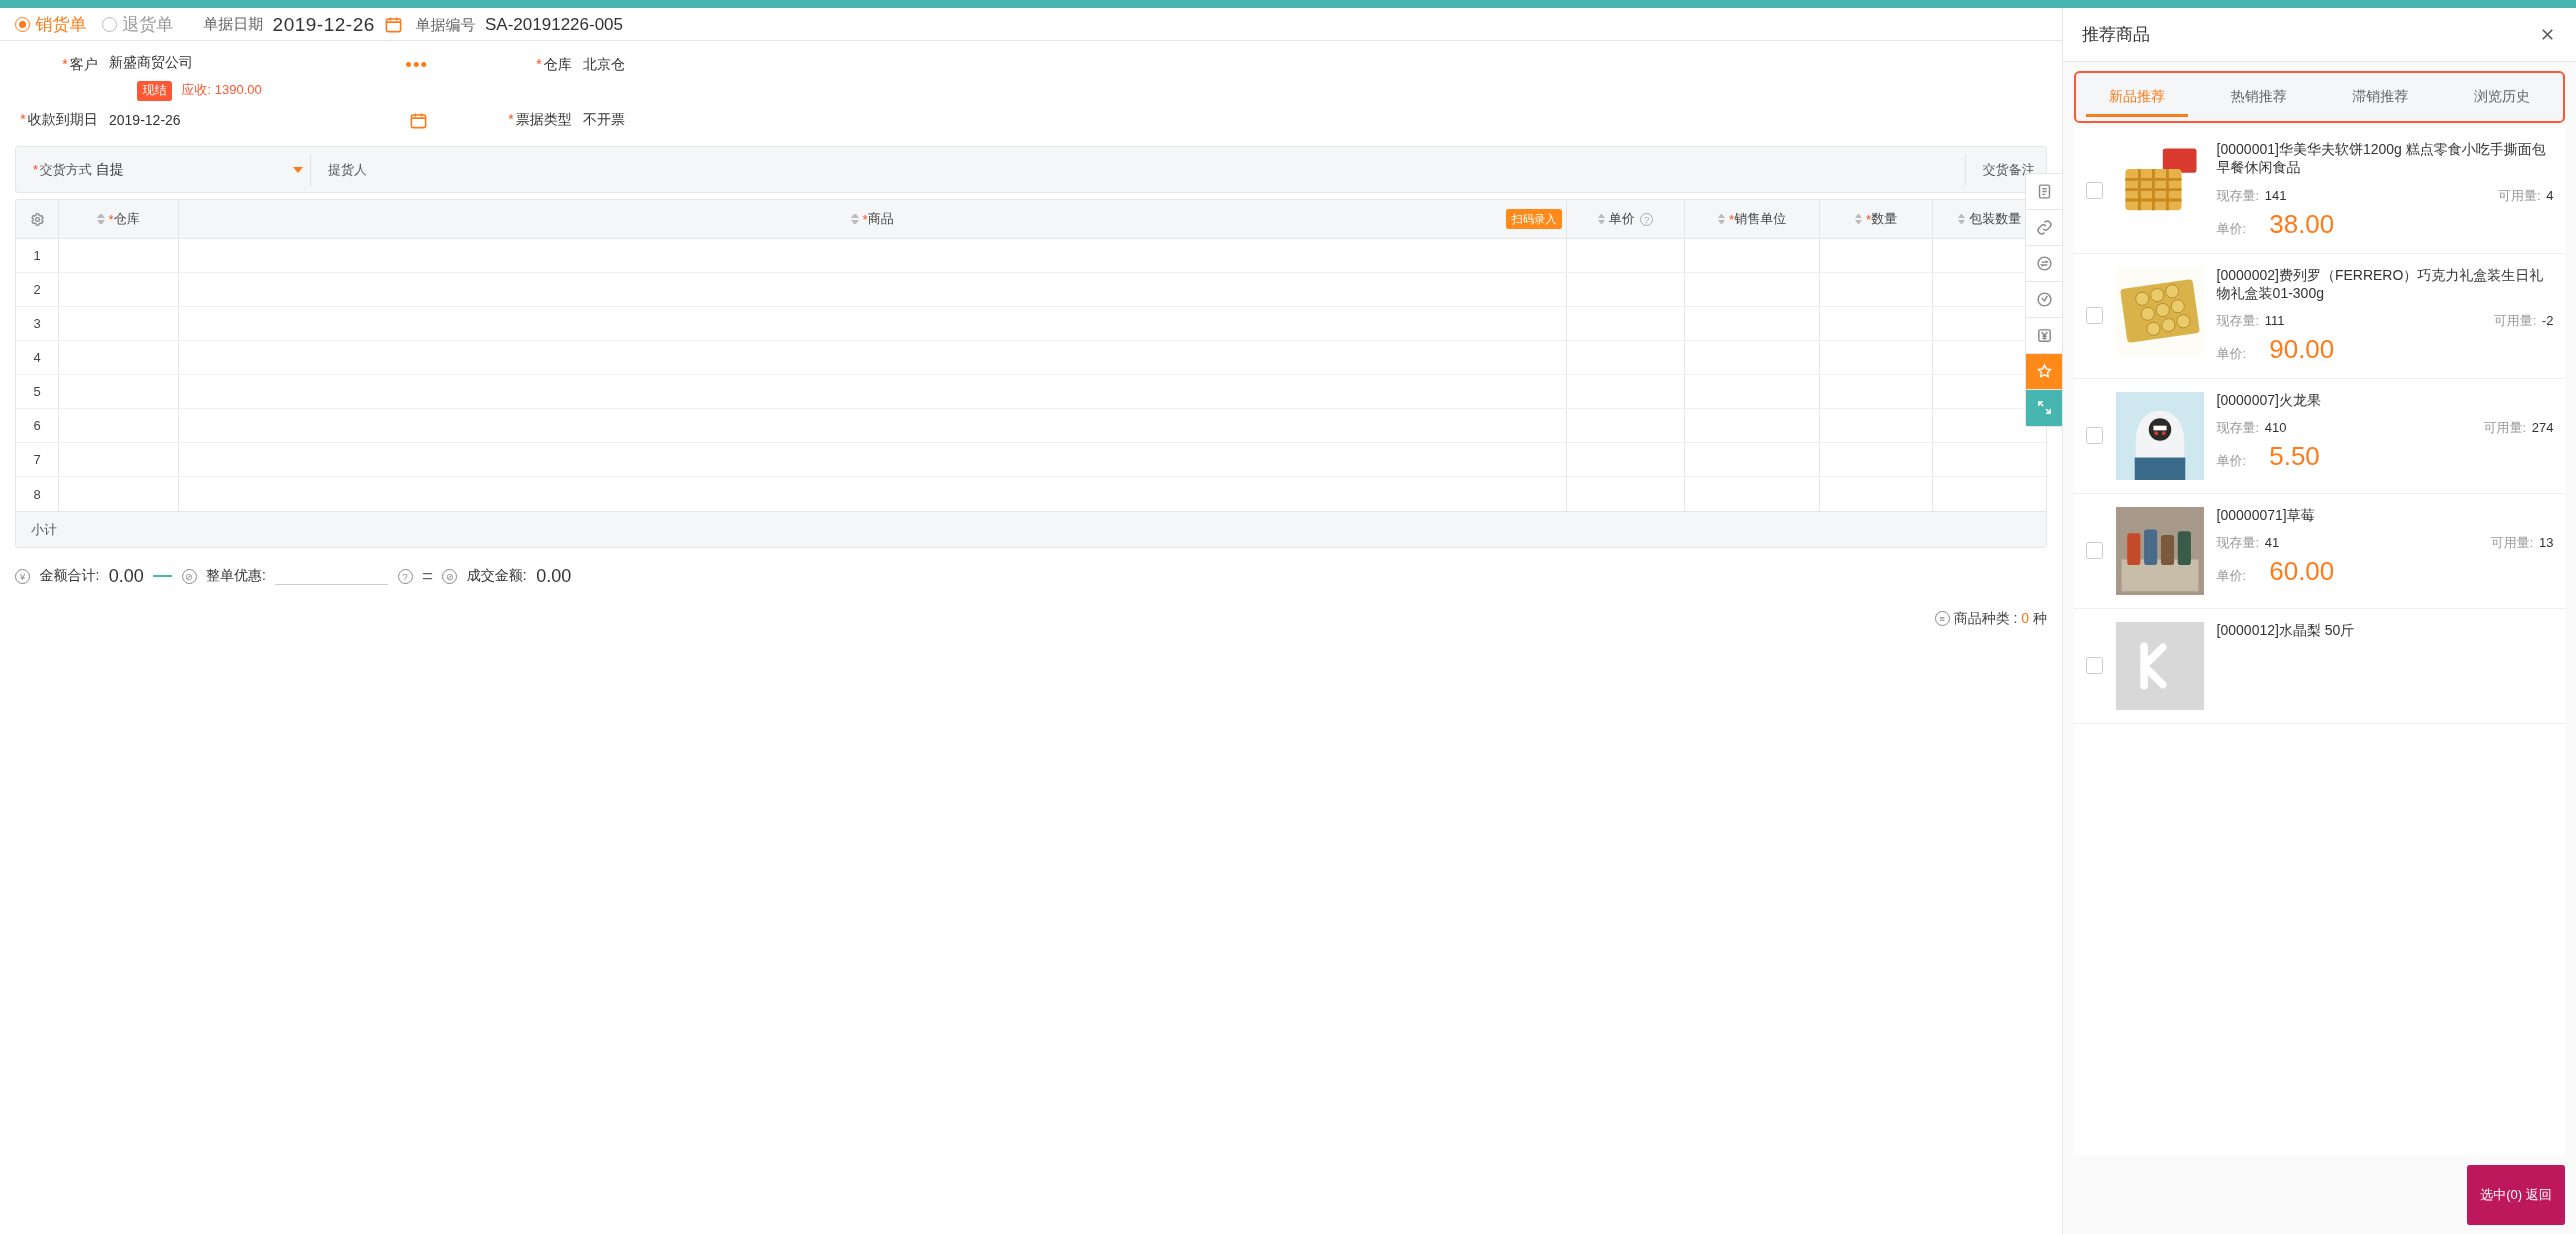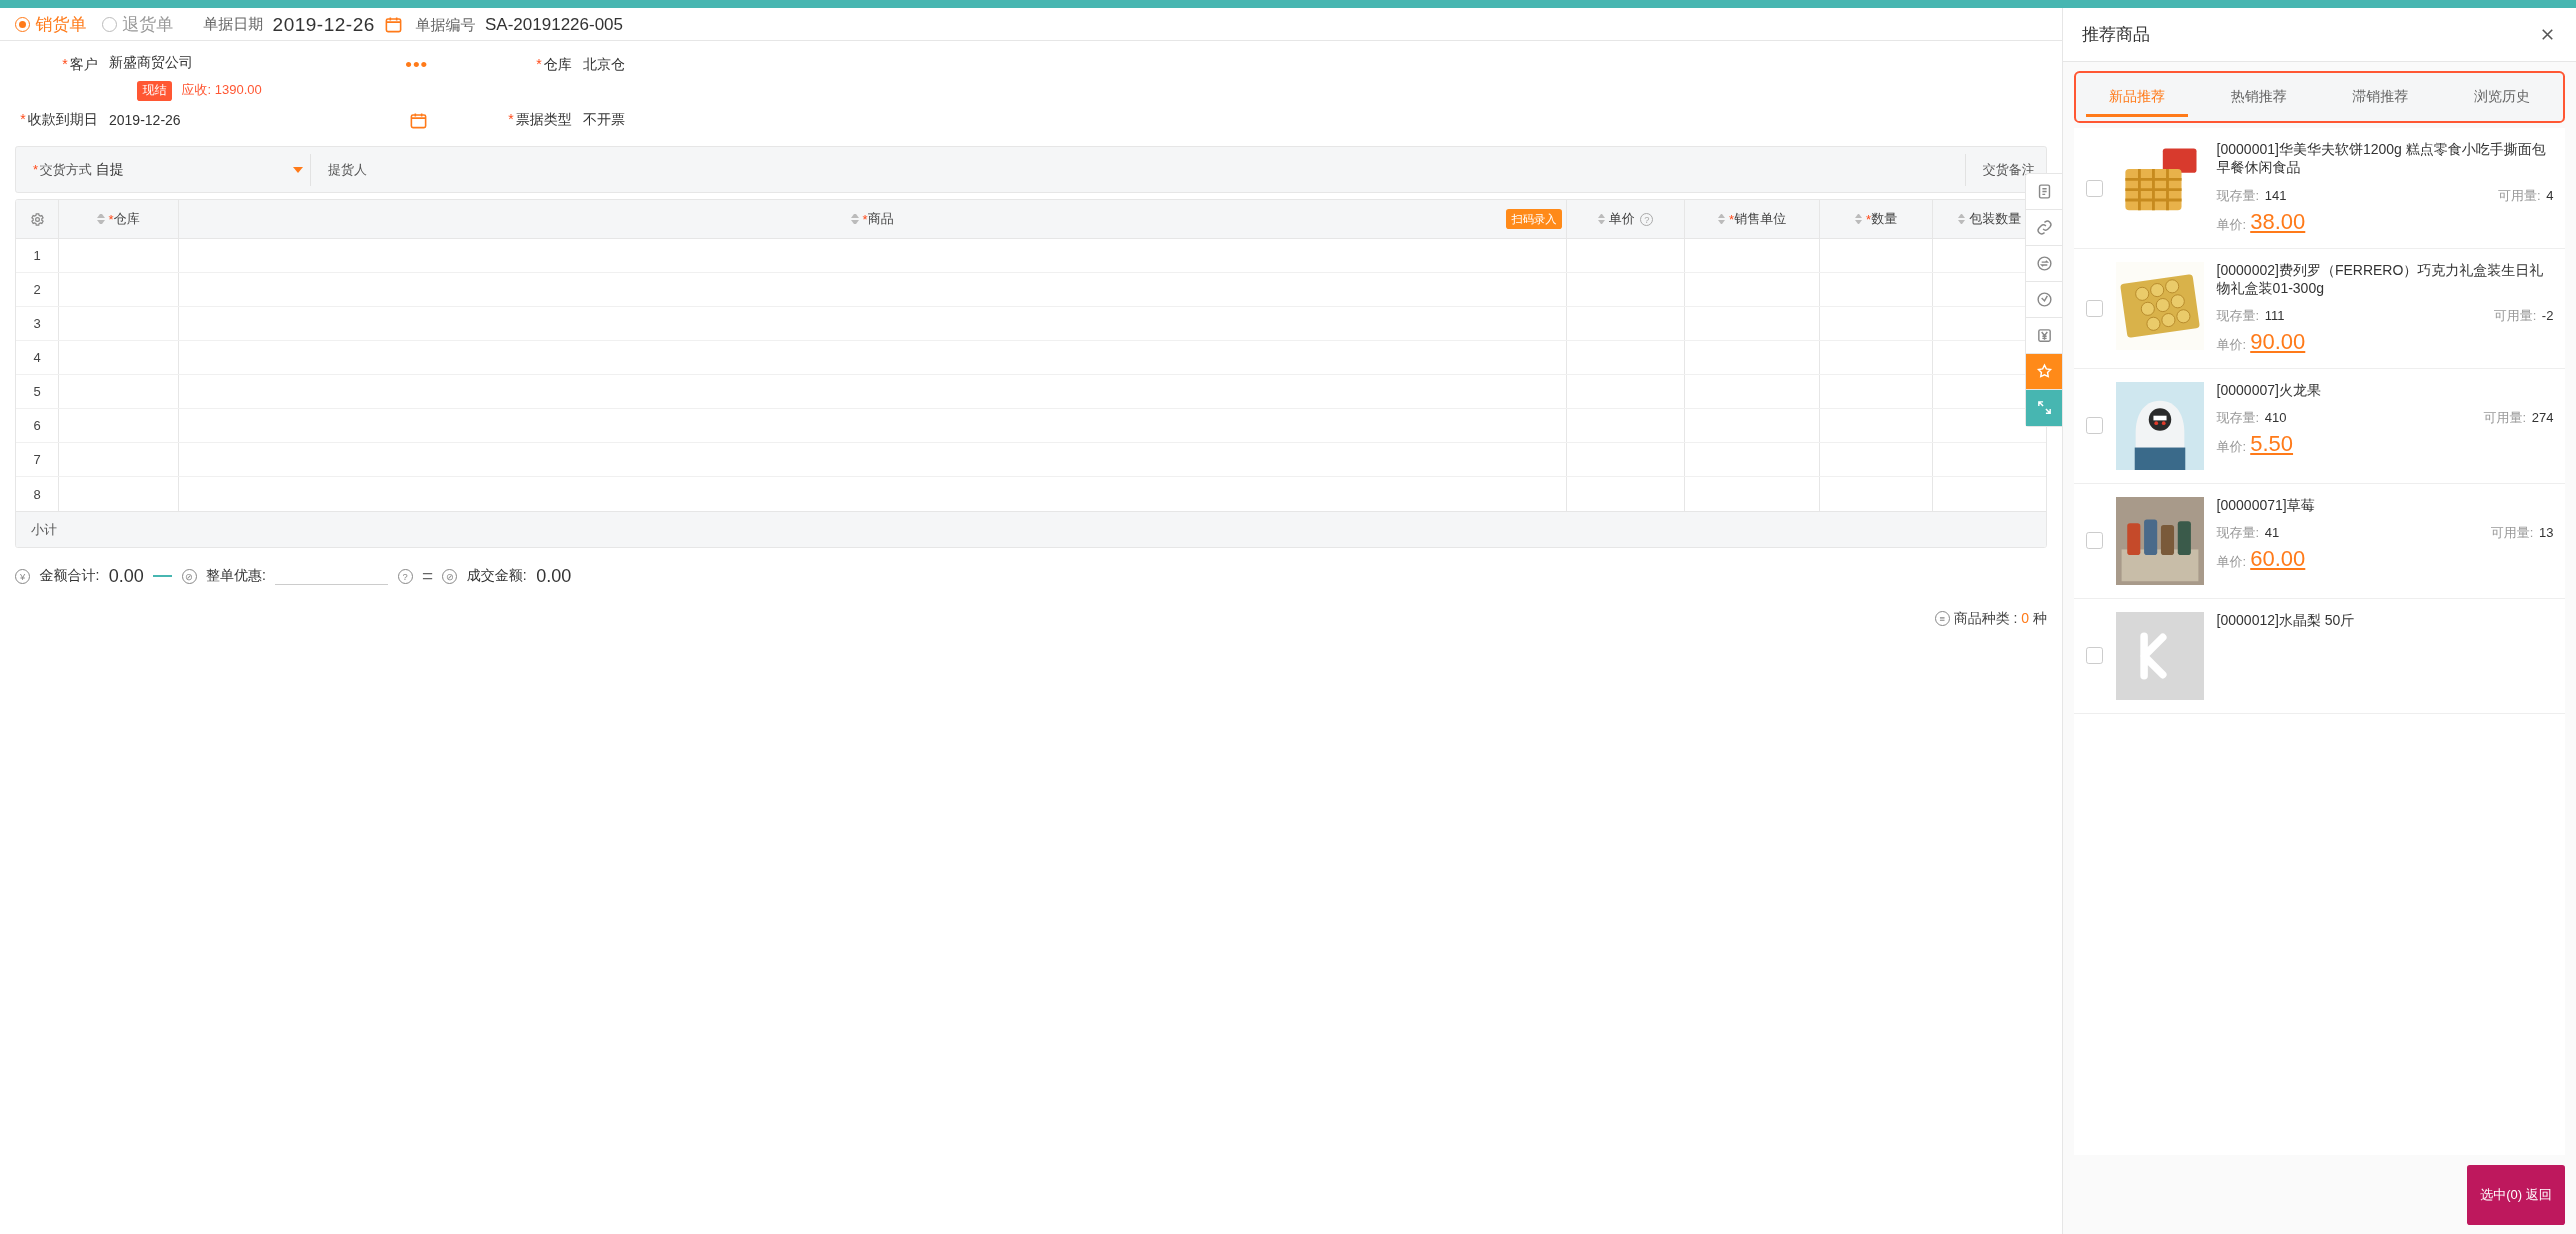--- a/index.html
+++ b/index.html
@@ -101,21 +101,21 @@
 .rp-list { flex:1; overflow-y:auto; background:#fff; margin:0 11.3px; }
 .prod { display:flex; padding:13px 11.3px; border-bottom:0.9px solid #eee; gap:13px; }
 .prod .chk { align-self:center; width:17px; height:17px; border:0.9px solid #ccc; border-radius:2.8px; cursor:pointer; }
 .prod .img { width:88px; height:88px; background:#ddd; display:flex; align-items:center; justify-content:center; }
 .prod .img svg { width:100%; height:100%; }
 .prod .info { flex:1; display:flex; flex-direction:column; }
 .prod .pname { font-size:14px; color:#333; margin-bottom:9.4px; }
 .prod .meta { display:flex; justify-content:space-between; font-size:13px; color:#999; margin-bottom:3.8px; }
 .prod .meta .v { color:#333; margin-left:5.6px; }
 .prod .price-row { font-size:13px; color:#999; }
-.prod .price { color:#ff7a19; font-size:22px; margin-left:4px;text-decoration:underline; }
+.prod .price { color:#ff7a19; font-size:26px; margin-left:23px; }
 
 .rp-foot { padding:9.4px 11.3px; display:flex; justify-content:flex-end; }
 .rp-foot .btn-ok { background:#be185d; color:#fff; border:none; padding:21px 13px; font-size:13px; border-radius:2.8px; cursor:pointer; }
 </style>
 </head>
 <body>
 
 <div class="teal-bar"></div>
 <div class="app">
  <div class="left-pane">

